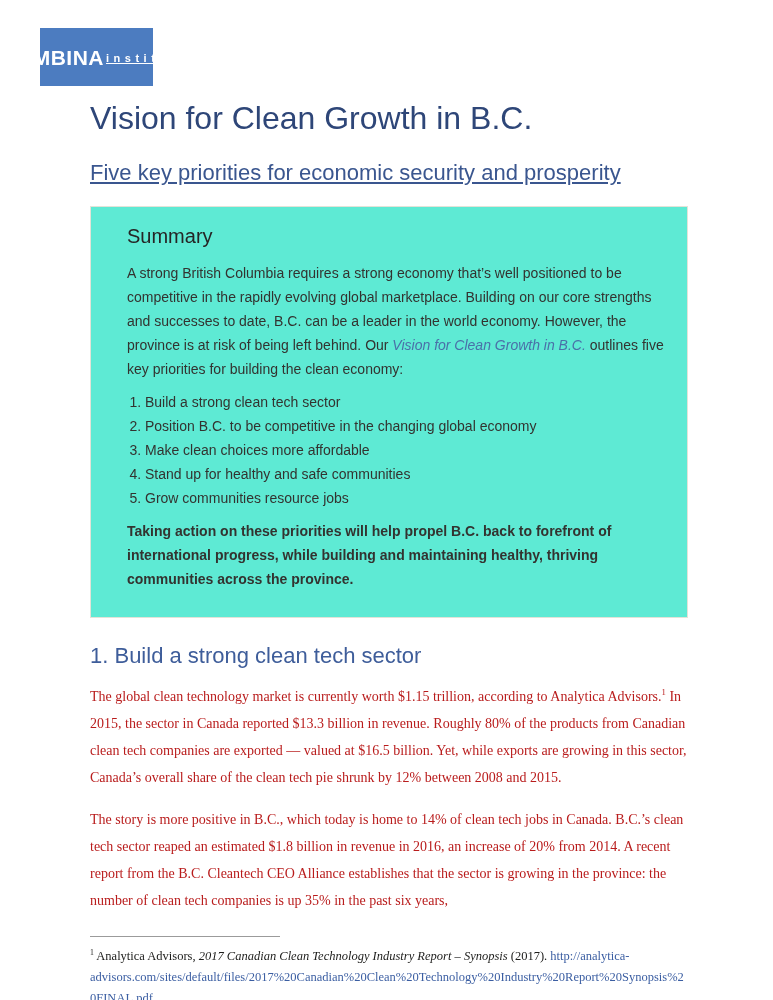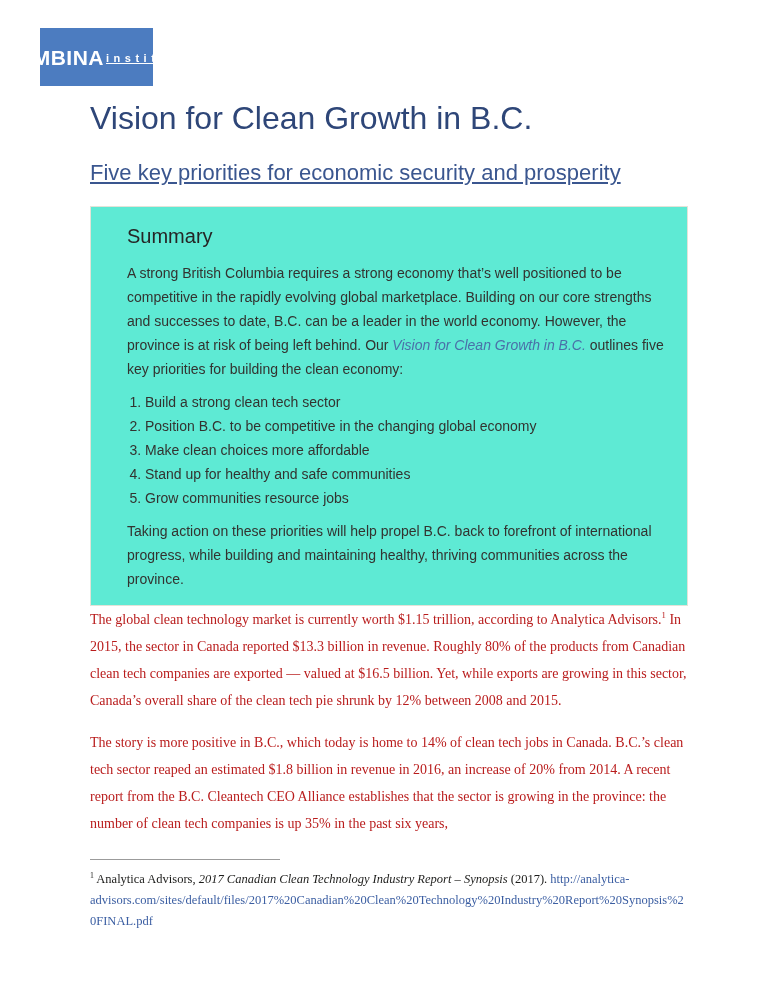--- a/index.html
+++ b/index.html
@@ -86,21 +86,21 @@
     font-weight: 400;
     color: #252525;
     line-height: 1.3;
   }
   .summary-box p {
     margin: 0 0 9px 0;
     font-size: 14px;
     line-height: 24px;
     color: #333330;
   }
-  .summary-box p.closing { margin-bottom: 2px; }
+  .summary-box p.closing { margin-bottom: 14px; font-weight: bold; }
   .summary-box ol {
     margin: 0 0 9px 0;
     padding-left: 18px;
   }
   .summary-box ol li {
     font-size: 14px;
     line-height: 24px;
     color: #333330;
   }
   .inline-link {
@@ -171,20 +171,21 @@
     <ol>
       <li>Build a strong clean tech sector</li>
       <li>Position B.C. to be competitive in the changing global economy</li>
       <li>Make clean choices more affordable</li>
       <li>Stand up for healthy and safe communities</li>
       <li>Grow communities resource jobs</li>
     </ol>
     <p class="closing">Taking action on these priorities will help propel B.C. back to forefront of international progress, while building and maintaining healthy, thriving communities across the province.</p>
   </div>
 
+  <h2 class="section-heading">1. Build a strong clean tech sector</h2>
 
   <p class="body-serif"><span>The global clean technology market is currently worth $1.15 trillion, according to Analytica Advisors.</span><sup>1</sup><span> In 2015, the sector in Canada reported $13.3 billion in revenue. Roughly 80% of the products from Canadian clean tech companies are exported — valued at $16.5 billion. Yet, while exports are growing in this sector, Canada’s overall share of the clean tech pie shrunk by 12% between 2008 and 2015.</span></p>
 
   <p class="body-serif">The story is more positive in B.C., which today is home to 14% of clean tech jobs in Canada. B.C.’s clean tech sector reaped an estimated $1.8 billion in revenue in 2016, an increase of 20% from 2014. A recent report from the B.C. Cleantech CEO Alliance establishes that the sector is growing in the province: the number of clean tech companies is up 35% in the past six years,</p>
 
   <hr class="footnote-rule">
 
   <p class="footnote"><sup>1</sup><span> Analytica Advisors, </span><em>2017 Canadian Clean Technology Industry Report – Synopsis</em><span> (2017). </span><a class="footnote-url">http://analytica-advisors.com/sites/default/files/2017%20Canadian%20Clean%20Technology%20Industry%20Report%20Synopsis%20FINAL.pdf</a></p>
 
 </div>

